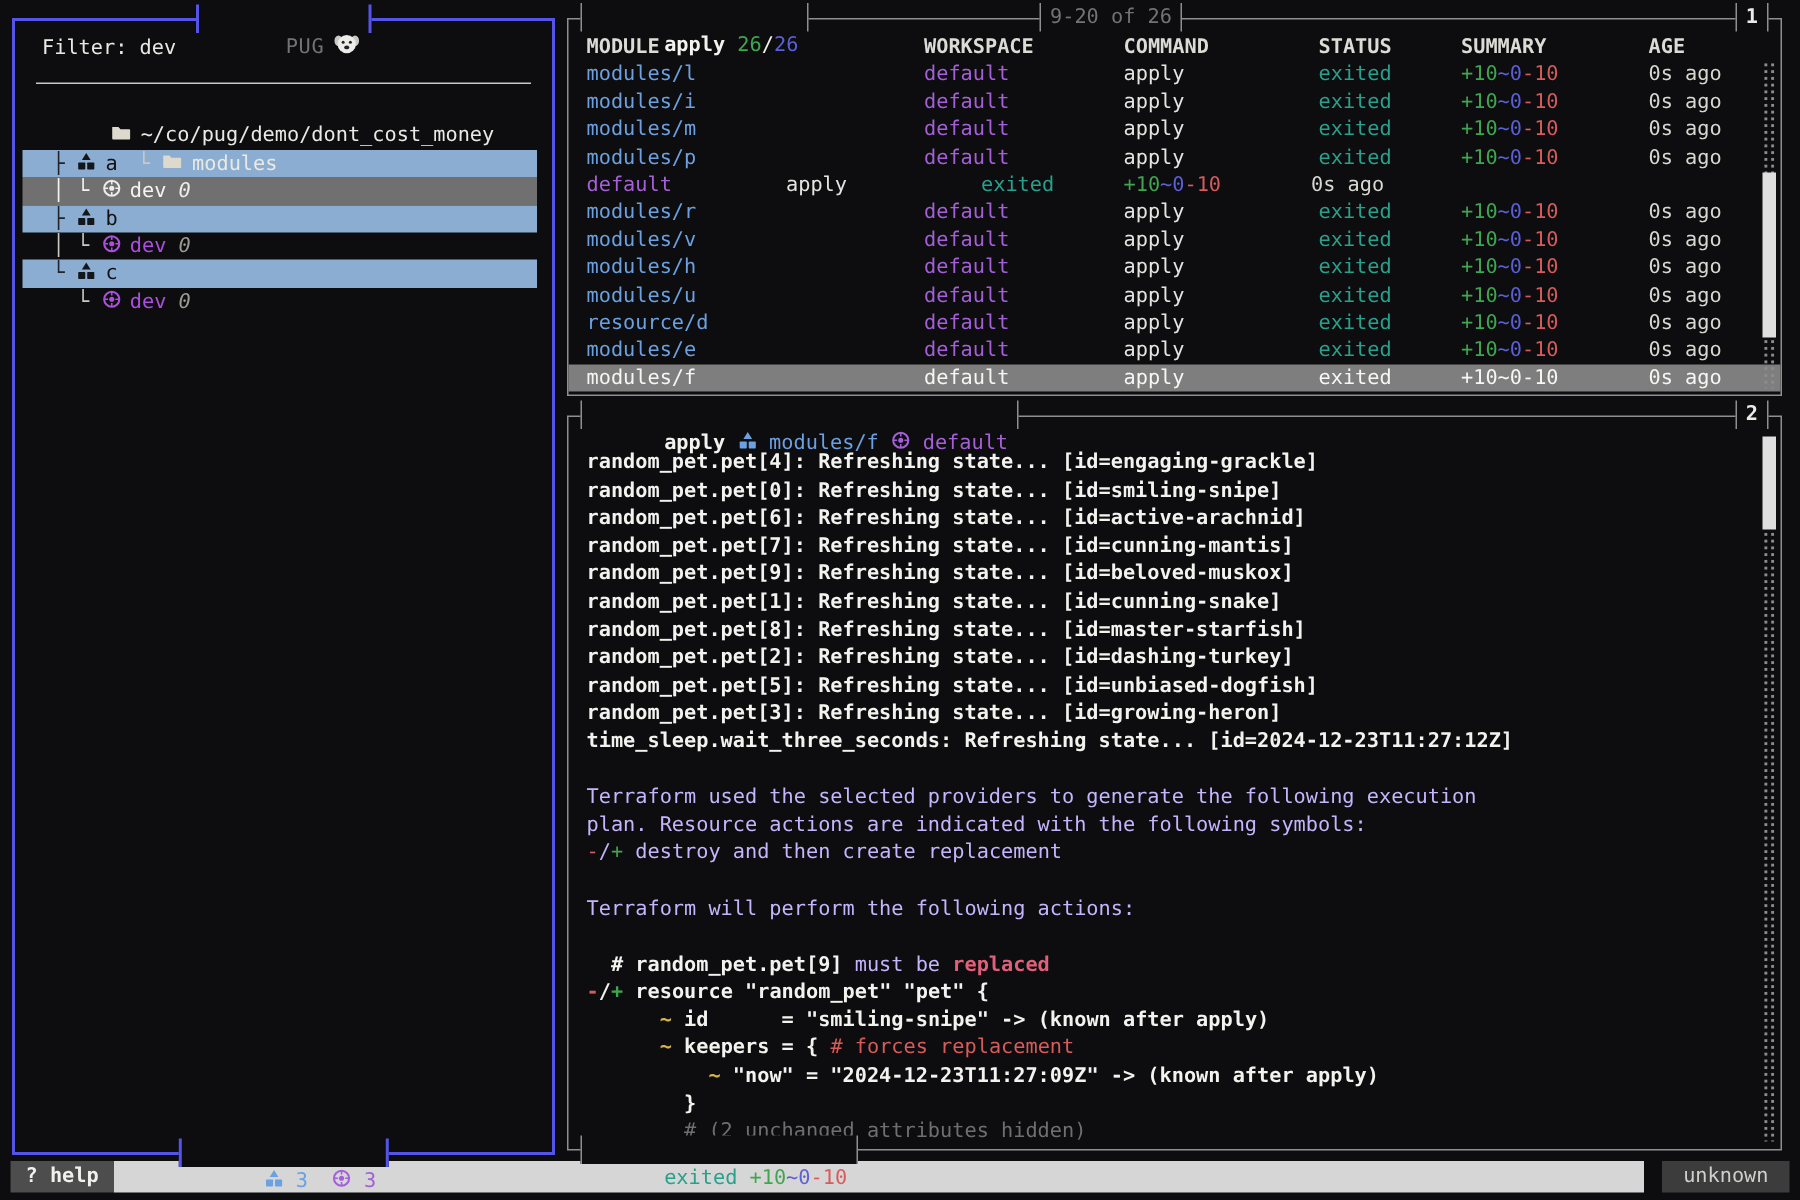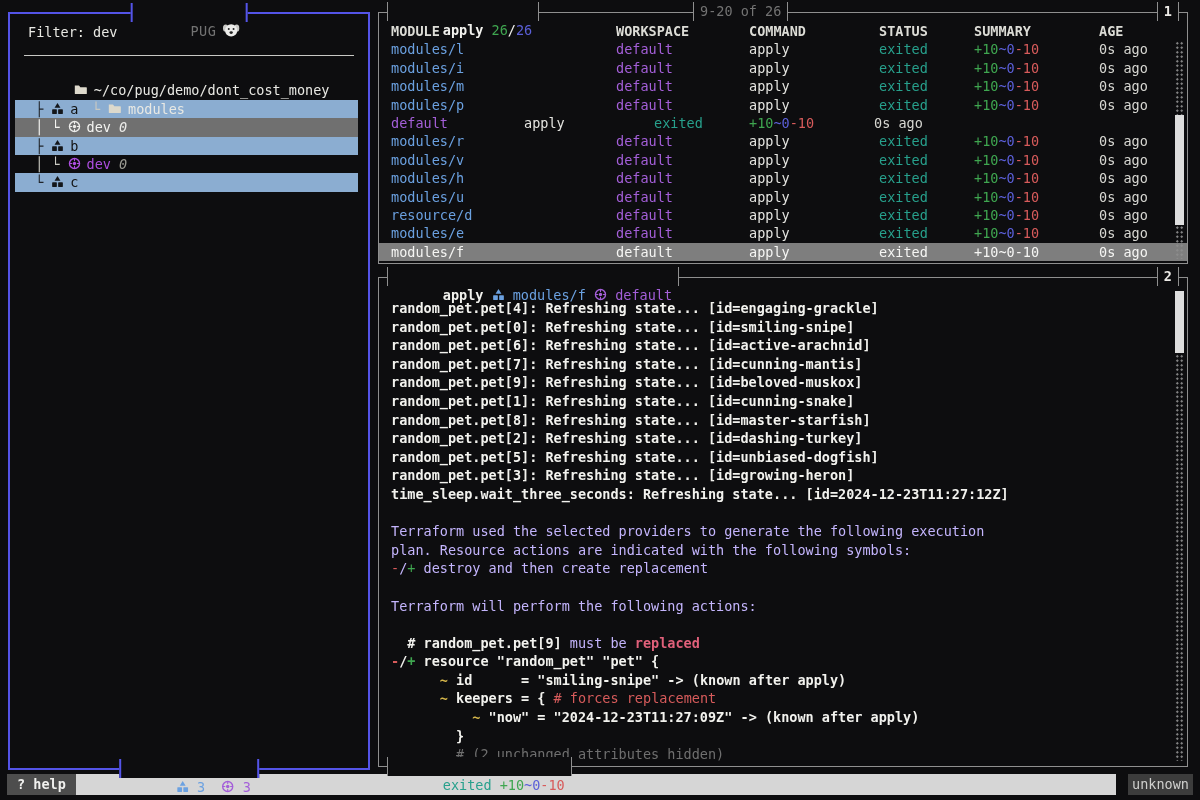--- a/index.html
+++ b/index.html
@@ -81,21 +81,21 @@
   #sb1{right:3px;top:28px;height:218px;}
   #sb1 .sthumb{top:74px;height:110px;}
   #sb2{right:3px;top:13px;height:470px;}
   #sb2 .sthumb{top:0;height:62px;}
 
   
   #statusbar{position:absolute;left:0;top:774px;width:1200px;height:21px;
     display:flex;align-items:stretch;padding:0 7px;box-sizing:border-box;line-height:21px;}
   .chip-help{background:#4d4d4d;color:#f0f0ee;padding:0 10px;white-space:pre;font-weight:bold;}
   .bar-fill{flex:1;background:#d6d6d6;}
-  .chip-right{background:#3c3c3c;color:#cfcfcd;padding:0 4px;margin-left:12px;white-space:pre;}
+  .chip-right{background:#3c3c3c;color:#cfcfcd;padding:0 14px;margin-left:12px;white-space:pre;}
 </style>
 </head>
 <body>
 
 <div id="app">
 
   <div id="sidebar" class="pane">
     <div class="blabel blue top sb-title">
       <span>PUG</span><span class="dogic"><svg viewBox="0 0 17 15">
             <ellipse cx="3" cy="5.2" rx="2.7" ry="3.6" fill="#c9c9c6"></ellipse>
@@ -153,20 +153,30 @@
                 <line x1="8" y1="11" x2="8" y2="14.2"></line>
                 <line x1="1.8" y1="8" x2="5" y2="8"></line>
                 <line x1="11" y1="8" x2="14.2" y2="8"></line>
               </g>
             </svg></span><span class="lbl">dev</span><span class="cnt"> 0</span></div>
         <div class="trow sel"><span class="conn">└ </span><span class="ic gap"><svg viewBox="0 0 16 16" fill="currentColor">
               <path d="M8 1.2 11.6 7H4.4Z"></path>
               <rect x="1.4" y="9" width="5.8" height="5.8" rx="0.6"></rect>
               <rect x="8.8" y="9" width="5.8" height="5.8" rx="0.6"></rect>
             </svg></span><span class="lbl">c</span></div>
+        <div class="trow ws "><span class="conn">  └ </span><span class="ic gap"><svg viewBox="0 0 16 16">
+              <circle cx="8" cy="8" r="6.2" fill="none" stroke="currentColor" stroke-width="1.7"></circle>
+              <circle cx="8" cy="8" r="2.1" fill="currentColor"></circle>
+              <g stroke="currentColor" stroke-width="1.3">
+                <line x1="8" y1="1.8" x2="8" y2="5"></line>
+                <line x1="8" y1="11" x2="8" y2="14.2"></line>
+                <line x1="1.8" y1="8" x2="5" y2="8"></line>
+                <line x1="11" y1="8" x2="14.2" y2="8"></line>
+              </g>
+            </svg></span><span class="lbl">dev</span><span class="cnt"> 0</span></div>
       </div>
 
     <div class="blabel blue bot sb-foot">
       <span class="ic cblu"><svg viewBox="0 0 16 16" fill="currentColor">
             <path d="M8 1.2 11.6 7H4.4Z"></path>
             <rect x="1.4" y="9" width="5.8" height="5.8" rx="0.6"></rect>
             <rect x="8.8" y="9" width="5.8" height="5.8" rx="0.6"></rect>
           </svg></span><span class="cblu"> </span><span class="cblu">3</span><span>  </span><span class="ic cpur"><svg viewBox="0 0 16 16">
             <circle cx="8" cy="8" r="6.2" fill="none" stroke="currentColor" stroke-width="1.7"></circle>
             <circle cx="8" cy="8" r="2.1" fill="currentColor"></circle>

